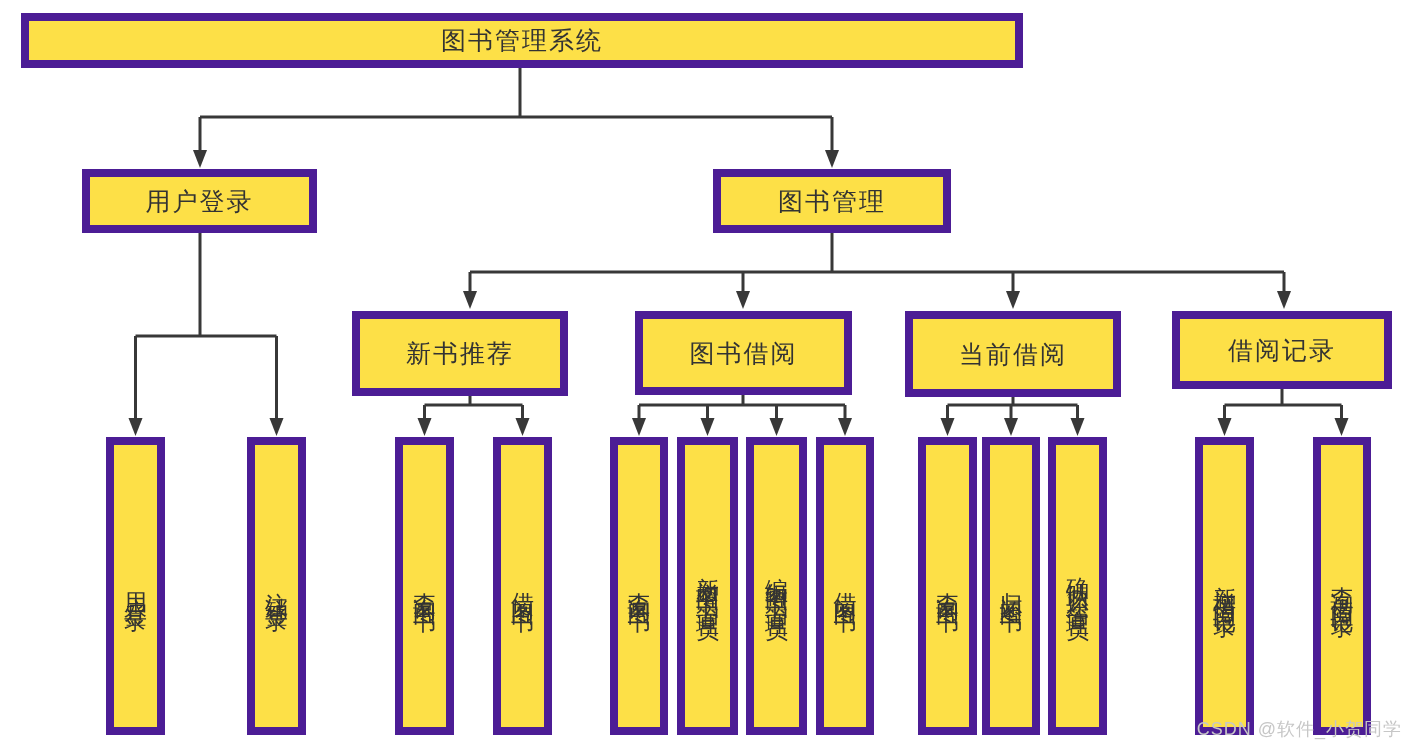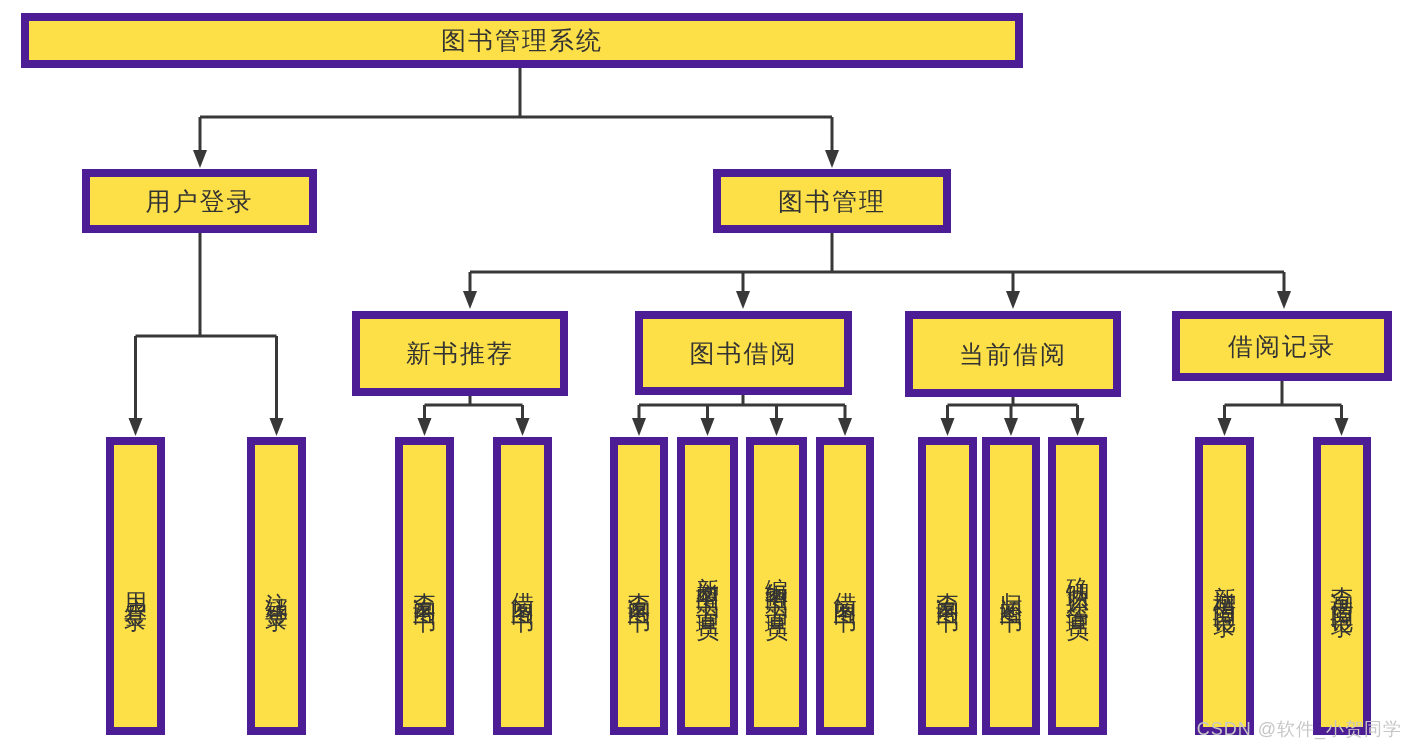--- a/index.html
+++ b/index.html
@@ -106,21 +106,21 @@
 
   <div class="node h" style="left:352px;top:311px;width:216px;height:85px">
     <span class="lbl">新书推荐</span>
   </div>
   <div class="node h" style="left:635px;top:311px;width:217px;height:84px">
     <span class="lbl">图书借阅</span>
   </div>
   <div class="node h" style="left:905px;top:311px;width:216px;height:86px">
     <span class="lbl">当前借阅</span>
   </div>
-  <div class="node h" style="left:1172px;top:311px;width:220px;height:70px">
+  <div class="node h" style="left:1172px;top:311px;width:220px;height:78px">
     <span class="lbl">借阅记录</span>
   </div>
 
   <div class="node v" style="left:106px;top:437px;width:59px;height:298px">
     <span class="lbl">用户登录</span>
   </div>
   <div class="node v" style="left:247px;top:437px;width:59px;height:298px">
     <span class="lbl">注销登录</span>
   </div>
 

